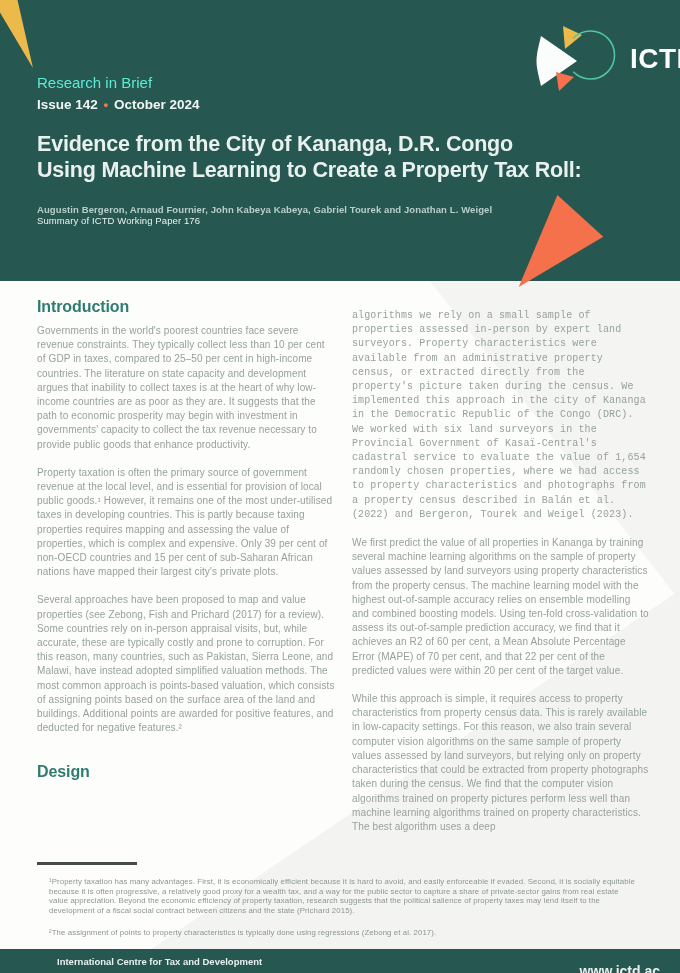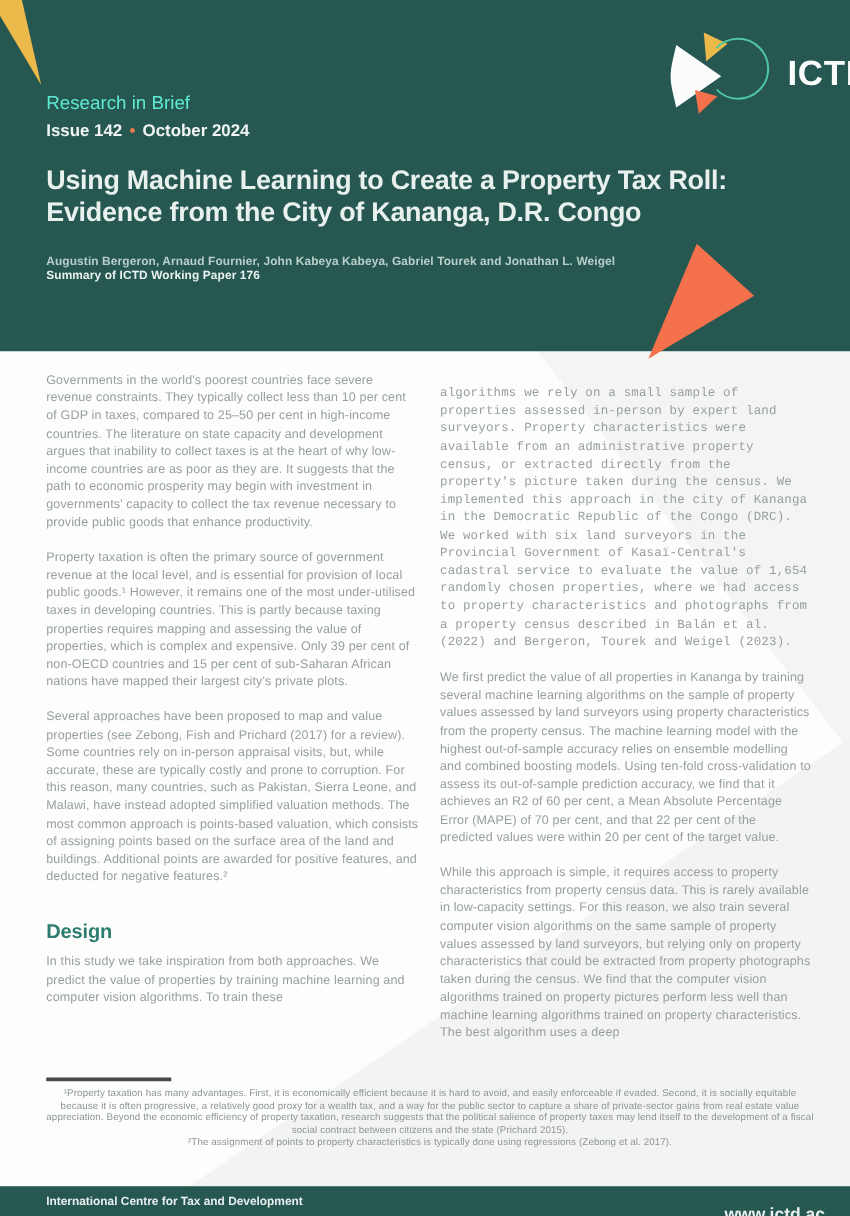--- a/index.html
+++ b/index.html
@@ -61,21 +61,21 @@
     z-index:2;
   }
   .title span { display:block; }
   .authors {
     position:absolute; left:37px; top:204px;
     font-size:9.5px; font-weight:bold; color:#b9cfca;
     z-index:2; letter-spacing:0.1px;
   }
   .summary {
     position:absolute; left:37px; top:215px;
-    font-size:9.5px; font-weight:bold; color:#eaf2f0;
+    font-size:9.5px; font-weight:normal; color:#eaf2f0;
     z-index:2; letter-spacing:0.1px;
   }
 
   
   .wm { position:absolute; background:#f4f5f2; z-index:0; }
   .wm1 { left:430px; top:281px; width:250px; height:320px;
          clip-path:polygon(0 0, 100% 0, 100% 100%); }
   .wm2 { left:150px; top:590px; width:530px; height:360px;
          clip-path:polygon(100% 0, 0 100%, 100% 100%); background:#f3f4f1; }
 
@@ -99,50 +99,50 @@
   }
   .col-right p.first { margin-top:11px;font-family:Liberation Mono, monospace; }
 
   
   .footnotes {
     position:absolute; left:37px; top:862px; width:614px;
     z-index:2;
   }
   .fn-rule { width:100px; height:3px; background:#454b4a; margin:0 0 5px 0; }
   p.fn {
-    margin:0;
+    margin:12px;
     font-size:7.8px; line-height:9.7px;
-    color:#8b9693; letter-spacing:0.1px;text-align:center;
+    color:#8b9693; letter-spacing:0.1px;
   }
 
   
   .footer {
     position:absolute; left:0; bottom:0;
     width:680px; height:24px;
     background:#275751;
     display:flex; justify-content:space-between; align-items:center;
     padding:0 20px 0 37px;
     z-index:2;
   }
-  .footer .f-left  { font-size:9.5px; font-weight:bold; color:#e9f1ef; }
+  .footer .f-left  { font-size:9.5px; font-weight:bold; color:#e9f1ef;margin-left:20px; }
   .footer .f-right { font-size:14px; font-weight:bold; color:#e9f1ef;margin-top:20px; }
 </style>
 </head>
 <body>
 
 <div class="header">
   <div class="kicker">Research in Brief</div>
   <div class="issue-line">
     <span>Issue 142</span>
     <span class="dot">•</span>
     <span>October 2024</span>
   </div>
   <div class="title">
+    <span>Evidence from the City of Kananga, D.R. Congo</span>
     <span>Using Machine Learning to Create a Property Tax Roll:</span>
-    <span>Evidence from the City of Kananga, D.R. Congo</span>
   </div>
   <div class="authors">Augustin Bergeron, Arnaud Fournier, John Kabeya Kabeya, Gabriel Tourek and Jonathan L. Weigel</div>
   <div class="summary">Summary of ICTD Working Paper 176</div>
 
   <div class="logo">
     <svg width="92" height="70" viewBox="0 0 92 70">
       <path d="M5 12 C -1 37 -1 37 5 62 L41 37 Z" fill="#fbfdfc"></path>
       <polygon points="27,2 46,11 29,25" fill="#ecba4a"></polygon>
       <polygon points="20,48 38,53 23,67" fill="#f4714b"></polygon>
       <path d="M37.3 14.3 A24 24 0 1 1 37.3 47.7" fill="none" stroke="#4fc7a4" stroke-width="1.6"></path>
@@ -150,25 +150,25 @@
     <span class="logo-text">ICTD</span>
   </div>
 </div>
 
 <div class="tri-yellow"></div>
 <div class="tri-coral"></div>
 <div class="wm wm1"></div>
 <div class="wm wm2"></div>
 
 <div class="col col-left">
+  <h2 class="sec">Introduction</h2>
   <p class="body">Governments in the world's poorest countries face severe revenue constraints. They typically collect less than 10 per cent of GDP in taxes, compared to 25–50 per cent in high-income countries. The literature on state capacity and development argues that inability to collect taxes is at the heart of why low-income countries are as poor as they are. It suggests that the path to economic prosperity may begin with investment in governments' capacity to collect the tax revenue necessary to provide public goods that enhance productivity.</p>
   <p class="body">Property taxation is often the primary source of government revenue at the local level, and is essential for provision of local public goods.¹ However, it remains one of the most under-utilised taxes in developing countries. This is partly because taxing properties requires mapping and assessing the value of properties, which is complex and expensive. Only 39 per cent of non-OECD countries and 15 per cent of sub-Saharan African nations have mapped their largest city's private plots.</p>
   <p class="body">Several approaches have been proposed to map and value properties (see Zebong, Fish and Prichard (2017) for a review). Some countries rely on in-person appraisal visits, but, while accurate, these are typically costly and prone to corruption. For this reason, many countries, such as Pakistan, Sierra Leone, and Malawi, have instead adopted simplified valuation methods. The most common approach is points-based valuation, which consists of assigning points based on the surface area of the land and buildings. Additional points are awarded for positive features, and deducted for negative features.²</p>
   <h2 class="sec later">Design</h2>
-  <p class="body">In this study we take inspiration from both approaches. We predict the value of properties by training machine learning and computer vision algorithms. To train these</p>
 </div>
 
 <div class="col col-right">
   <p class="body first">algorithms we rely on a small sample of properties assessed in-person by expert land surveyors. Property characteristics were available from an administrative property census, or extracted directly from the property's picture taken during the census. We implemented this approach in the city of Kananga in the Democratic Republic of the Congo (DRC). We worked with six land surveyors in the Provincial Government of Kasaï-Central's cadastral service to evaluate the value of 1,654 randomly chosen properties, where we had access to property characteristics and photographs from a property census described in Balán et al. (2022) and Bergeron, Tourek and Weigel (2023).</p>
   <p class="body">We first predict the value of all properties in Kananga by training several machine learning algorithms on the sample of property values assessed by land surveyors using property characteristics from the property census. The machine learning model with the highest out-of-sample accuracy relies on ensemble modelling and combined boosting models. Using ten-fold cross-validation to assess its out-of-sample prediction accuracy, we find that it achieves an R2 of 60 per cent, a Mean Absolute Percentage Error (MAPE) of 70 per cent, and that 22 per cent of the predicted values were within 20 per cent of the target value.</p>
   <p class="body">While this approach is simple, it requires access to property characteristics from property census data. This is rarely available in low-capacity settings. For this reason, we also train several computer vision algorithms on the same sample of property values assessed by land surveyors, but relying only on property characteristics that could be extracted from property photographs taken during the census. We find that the computer vision algorithms trained on property pictures perform less well than machine learning algorithms trained on property characteristics. The best algorithm uses a deep</p>
 </div>
 
 <div class="footnotes">
   <div class="fn-rule"></div>

